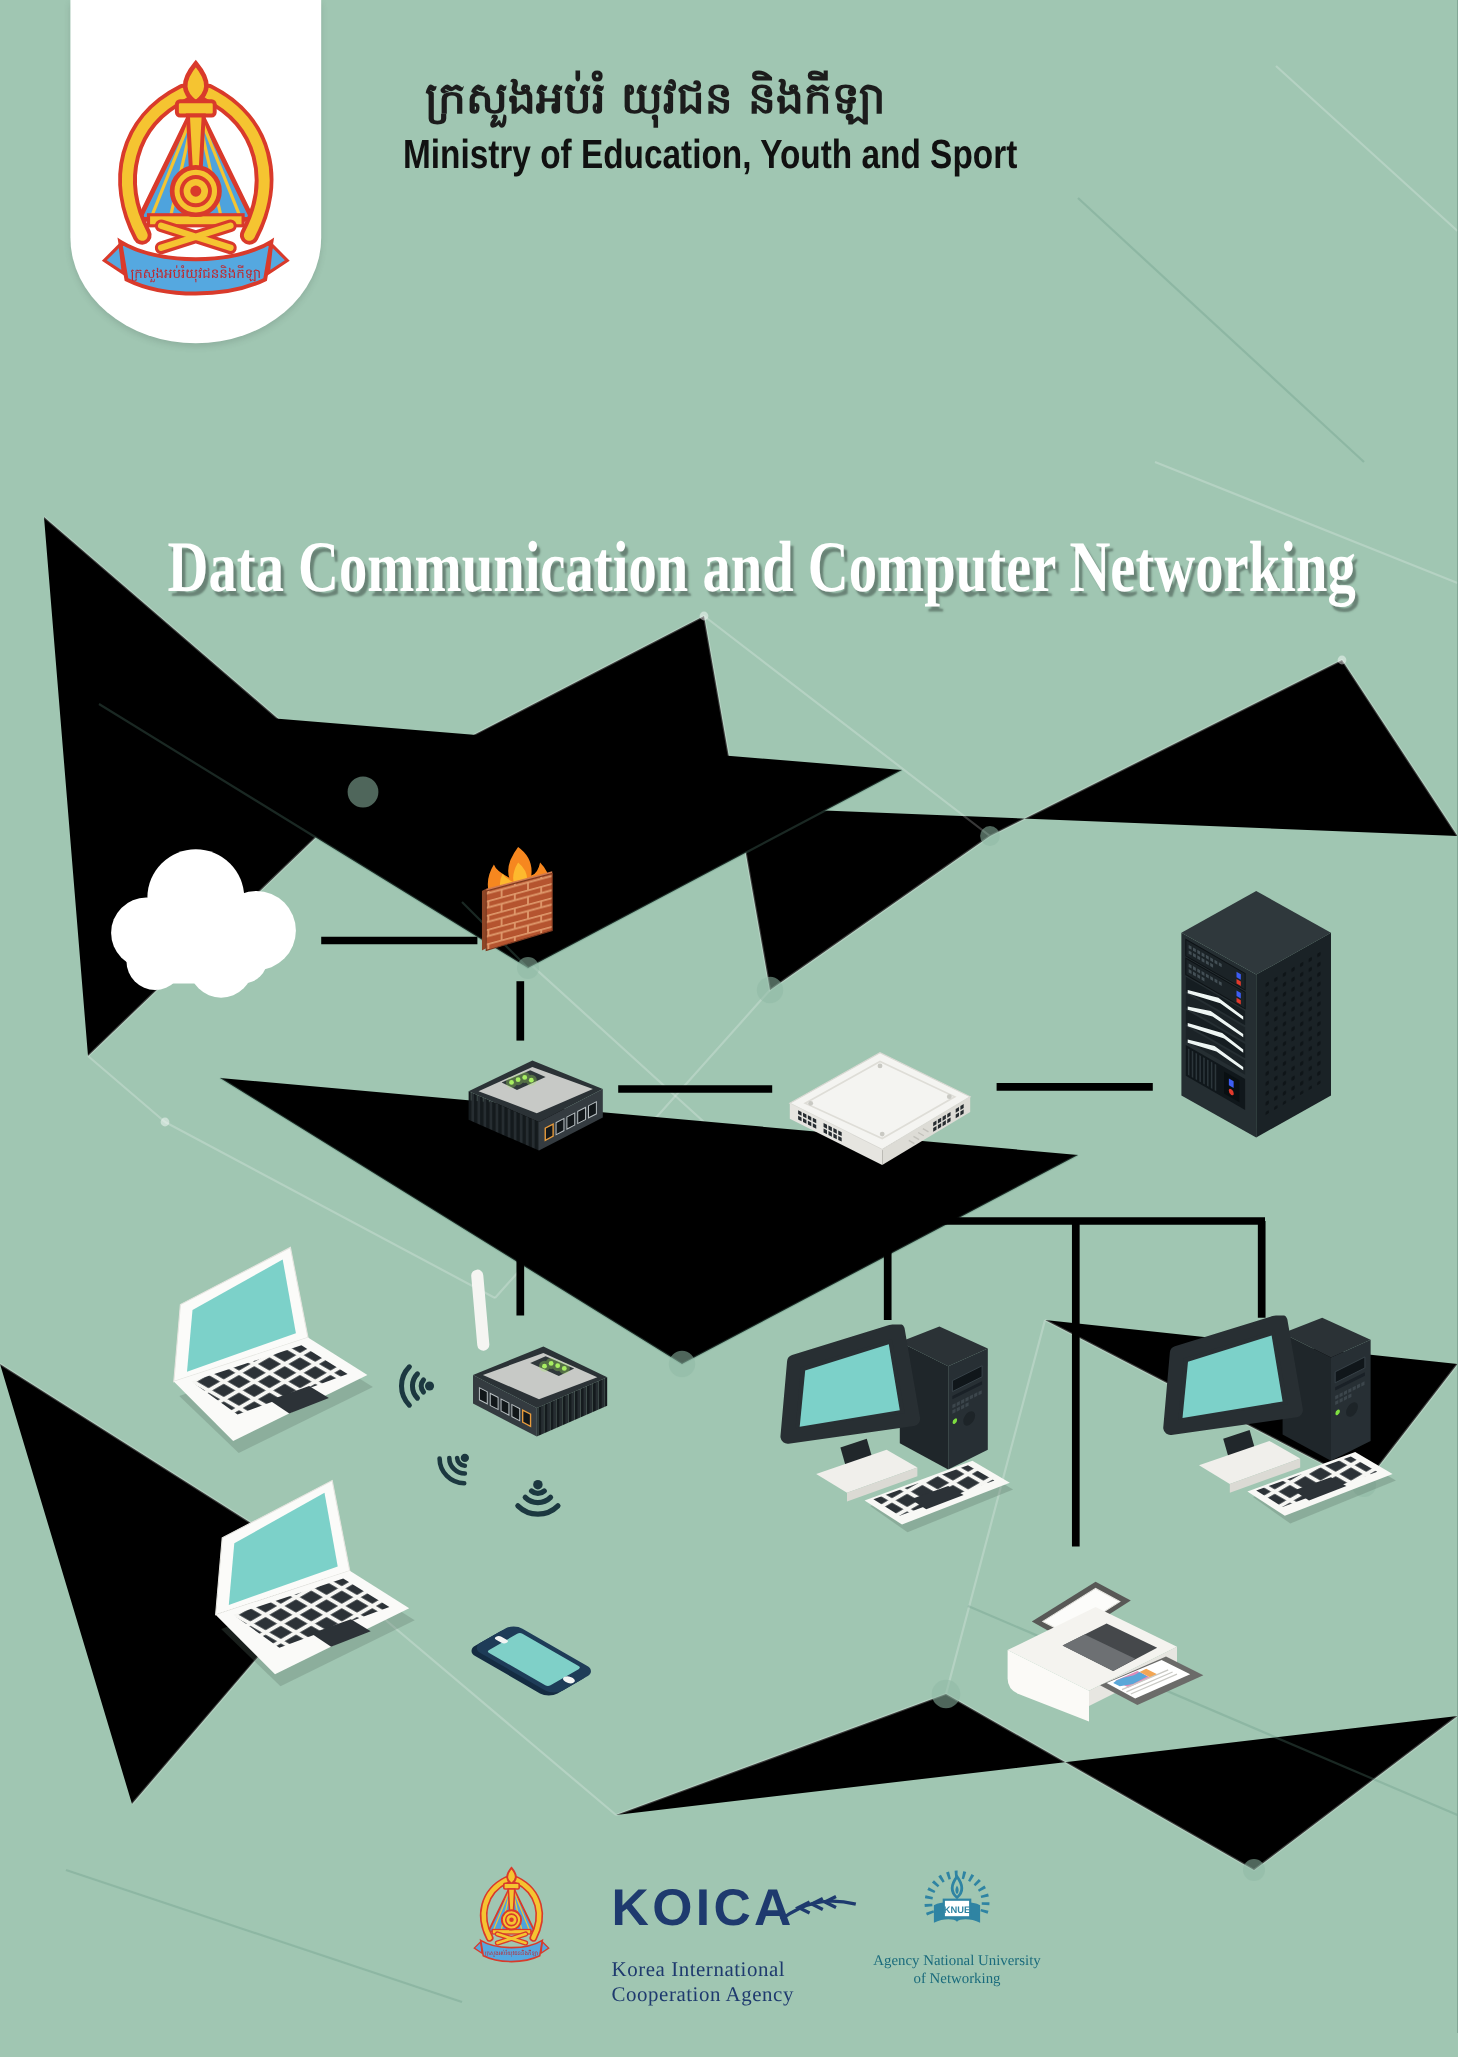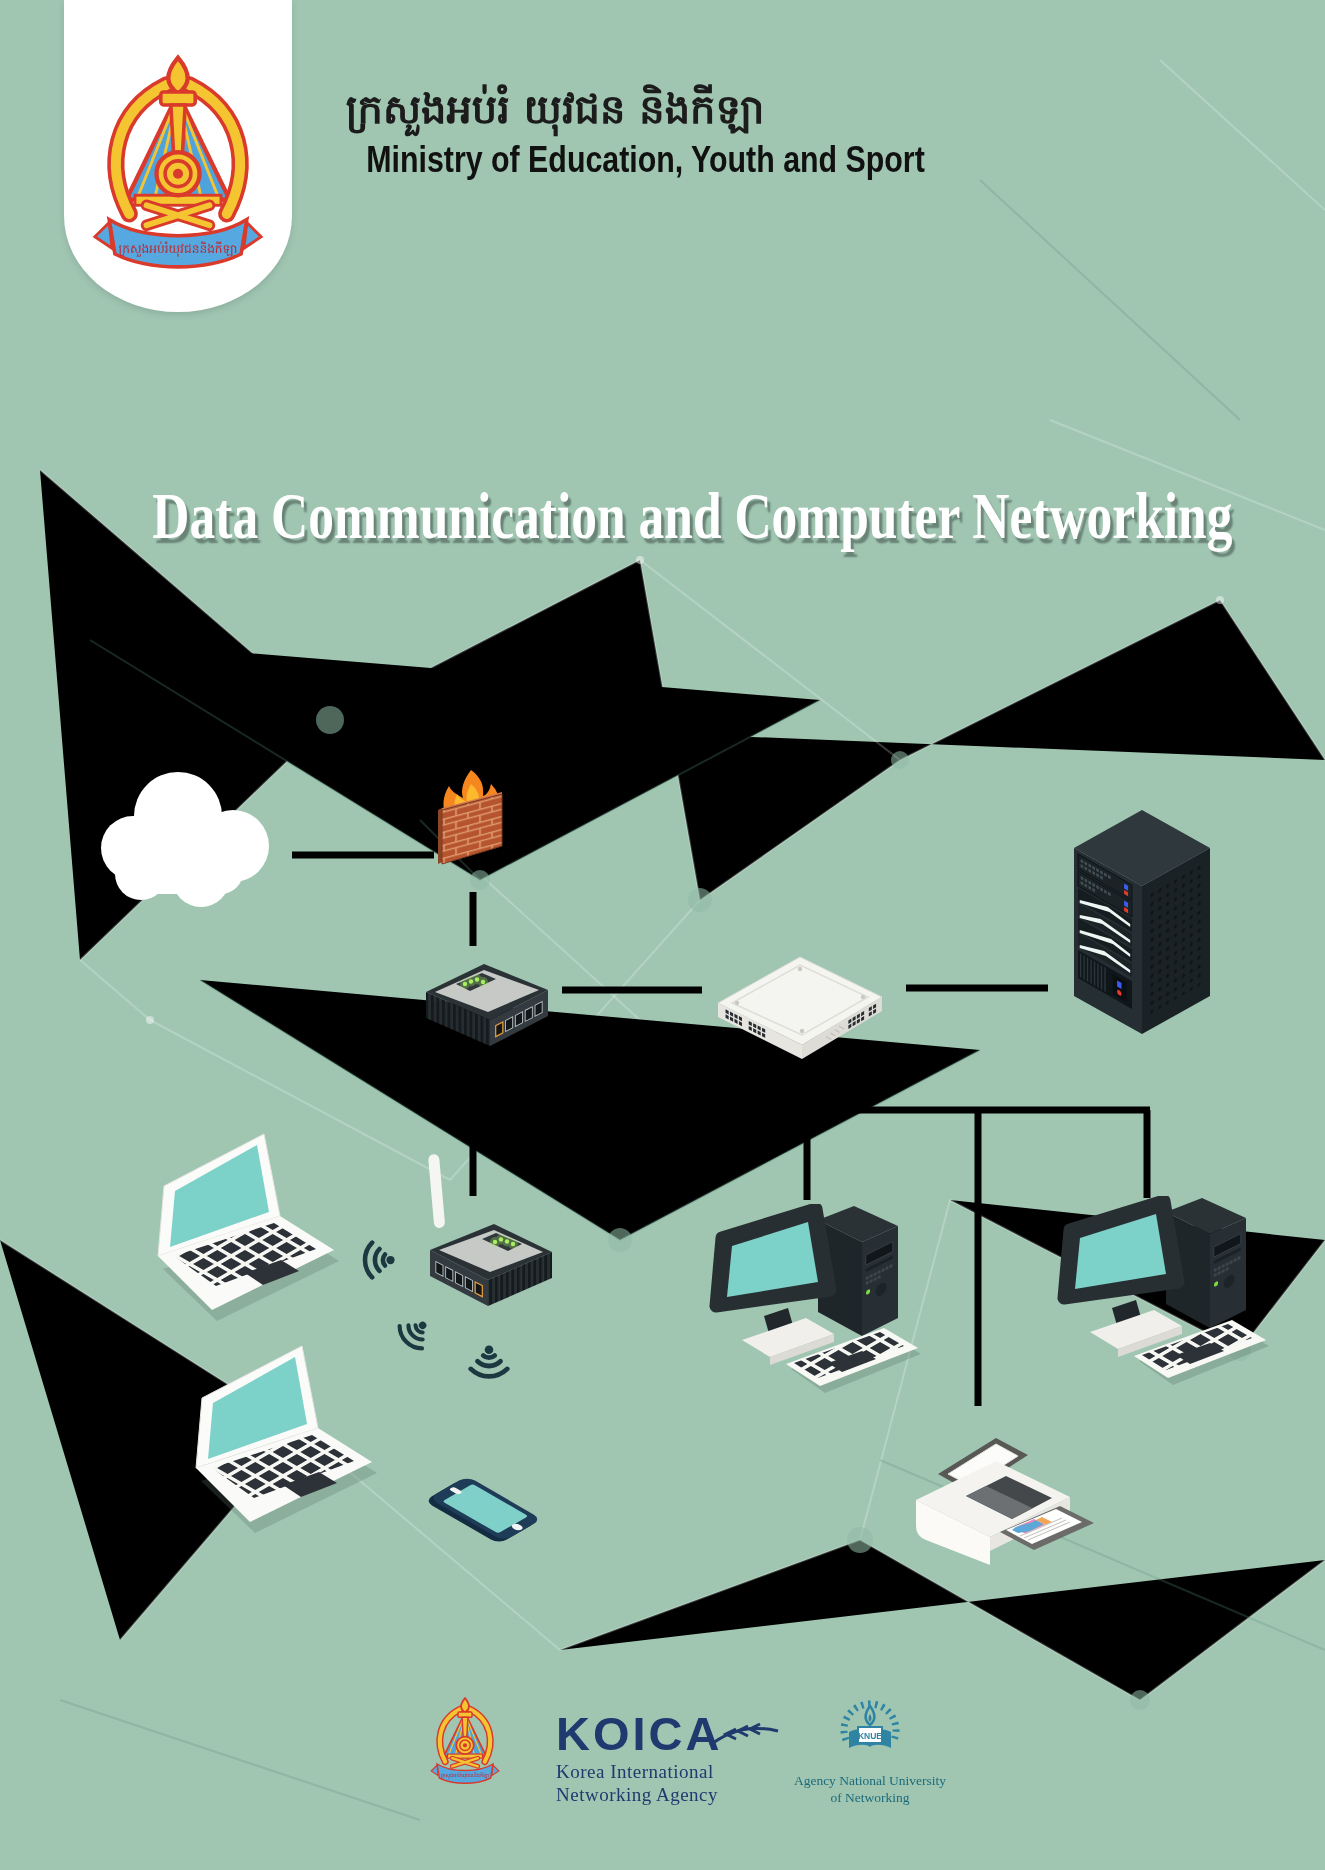--- a/index.html
+++ b/index.html
@@ -7,35 +7,35 @@
   .page{position:relative;width:1325px;height:1870px;overflow:hidden;
         background:#a0c6b2;font-family:"Liberation Sans",sans-serif;}
   .abs{position:absolute;}
   .dev{position:absolute;}
   .dev svg{display:block;width:100%;height:100%;}
   
   .badge{left:64px;top:0;width:228px;height:312px;background:#ffffff;
          border-radius:0 0 114px 114px / 0 0 96px 96px;z-index:3;
          box-shadow:0 3px 6px rgba(60,80,70,.18);}
   
-  .ministry{left:305px;top:66px;width:500px;text-align:center;z-index:3;color:#1c1c1c;margin-top:19px;}
+  .ministry{left:305px;top:66px;width:500px;text-align:right;z-index:3;color:#1c1c1c;}
   .ministry .khmer{font-family:"DejaVu Sans",sans-serif;font-weight:bold;font-size:40px;line-height:1.2;}
   .ministry .eng{margin-top:6px;font-weight:bold;font-size:37px;letter-spacing:0px;color:#111;}
   .ministry .eng span{display:inline-block;transform:scaleX(.82);transform-origin:center;white-space:nowrap;}
   
   .main-title{left:0;top:478px;width:1325px;text-align:center;z-index:3;}
   .main-title span{display:inline-block;white-space:nowrap;
       font-family:"Liberation Serif","DejaVu Serif",serif;font-weight:bold;font-size:66px;
       color:#ffffff;transform:scaleX(.78);transform-origin:center;
       text-shadow:4px 5px 2px rgba(68,86,78,.6);}
   
   .koica{left:556px;top:1710px;width:230px;color:#1e3a6e;z-index:3;}
   .koica .row{display:flex;align-items:center;}
   .koica .acr{font-weight:bold;font-size:47px;letter-spacing:3px;line-height:1;}
-  .koica .sub{margin-top:4px;font-family:"Liberation Serif",serif;font-size:19px;line-height:1.2;letter-spacing:.5px;}
+  .koica .sub{margin-top:23px;font-family:"Liberation Serif",serif;font-size:19px;line-height:1.2;letter-spacing:.5px;}
   .knue{left:790px;top:1696px;width:160px;text-align:center;z-index:3;}
   .knue .sub{margin-top:3px;font-family:"Liberation Serif",serif;font-size:13.5px;line-height:1.25;color:#1a6b7c;}
   svg text{font-family:"Liberation Sans",sans-serif;}
 </style>
 </head>
 <body>
 
 <div class="page">
 
   <svg width="0" height="0" style="position:absolute">
@@ -513,21 +513,21 @@
   <div class="abs koica">
     <div class="row">
       <span class="acr">KOICA</span>
       <svg width="72" height="36" viewBox="0 0 72 36" style="margin-left:-14px;margin-top:2px;">
         <path d="M2,28 C24,12 44,8 70,14" stroke="#1e3a6e" stroke-width="3" fill="none"></path>
         <path d="M28,22 L18,17 L28,12 M40,19 L30,14 L40,9 M52,17 L42,12 L52,7" stroke="#1e3a6e" stroke-width="3" fill="none"></path>
       </svg>
     </div>
     <div class="sub">
       <div>Korea International</div>
-      <div>Networking Agency</div>
+      <div>Cooperation Agency</div>
     </div>
   </div>
 
   <div class="abs knue">
     <svg width="66" height="70" viewBox="0 0 66 70">
       <path d="M9,44 A26,26 0 1 1 57,44" fill="none" stroke="#2f84a3" stroke-width="7" stroke-dasharray="2.5,4.5"></path>
       <path d="M12,36 C20,32 30,33 33,36 C36,33 46,32 54,36 L54,52 C46,48 36,48 33,51 C30,48 20,48 12,52 Z" fill="#2f84a3"></path>
       <rect x="21" y="31" width="24" height="16" fill="#ffffff" stroke="#2f84a3" stroke-width="2"></rect>
       <text x="33" y="43" text-anchor="middle" font-size="8.5" font-weight="bold" fill="#2f84a3">KNUE</text>
       <path d="M33,10 C27,18 27,24 33,29 C39,24 39,18 33,10 Z" fill="none" stroke="#2f84a3" stroke-width="2.5"></path>

